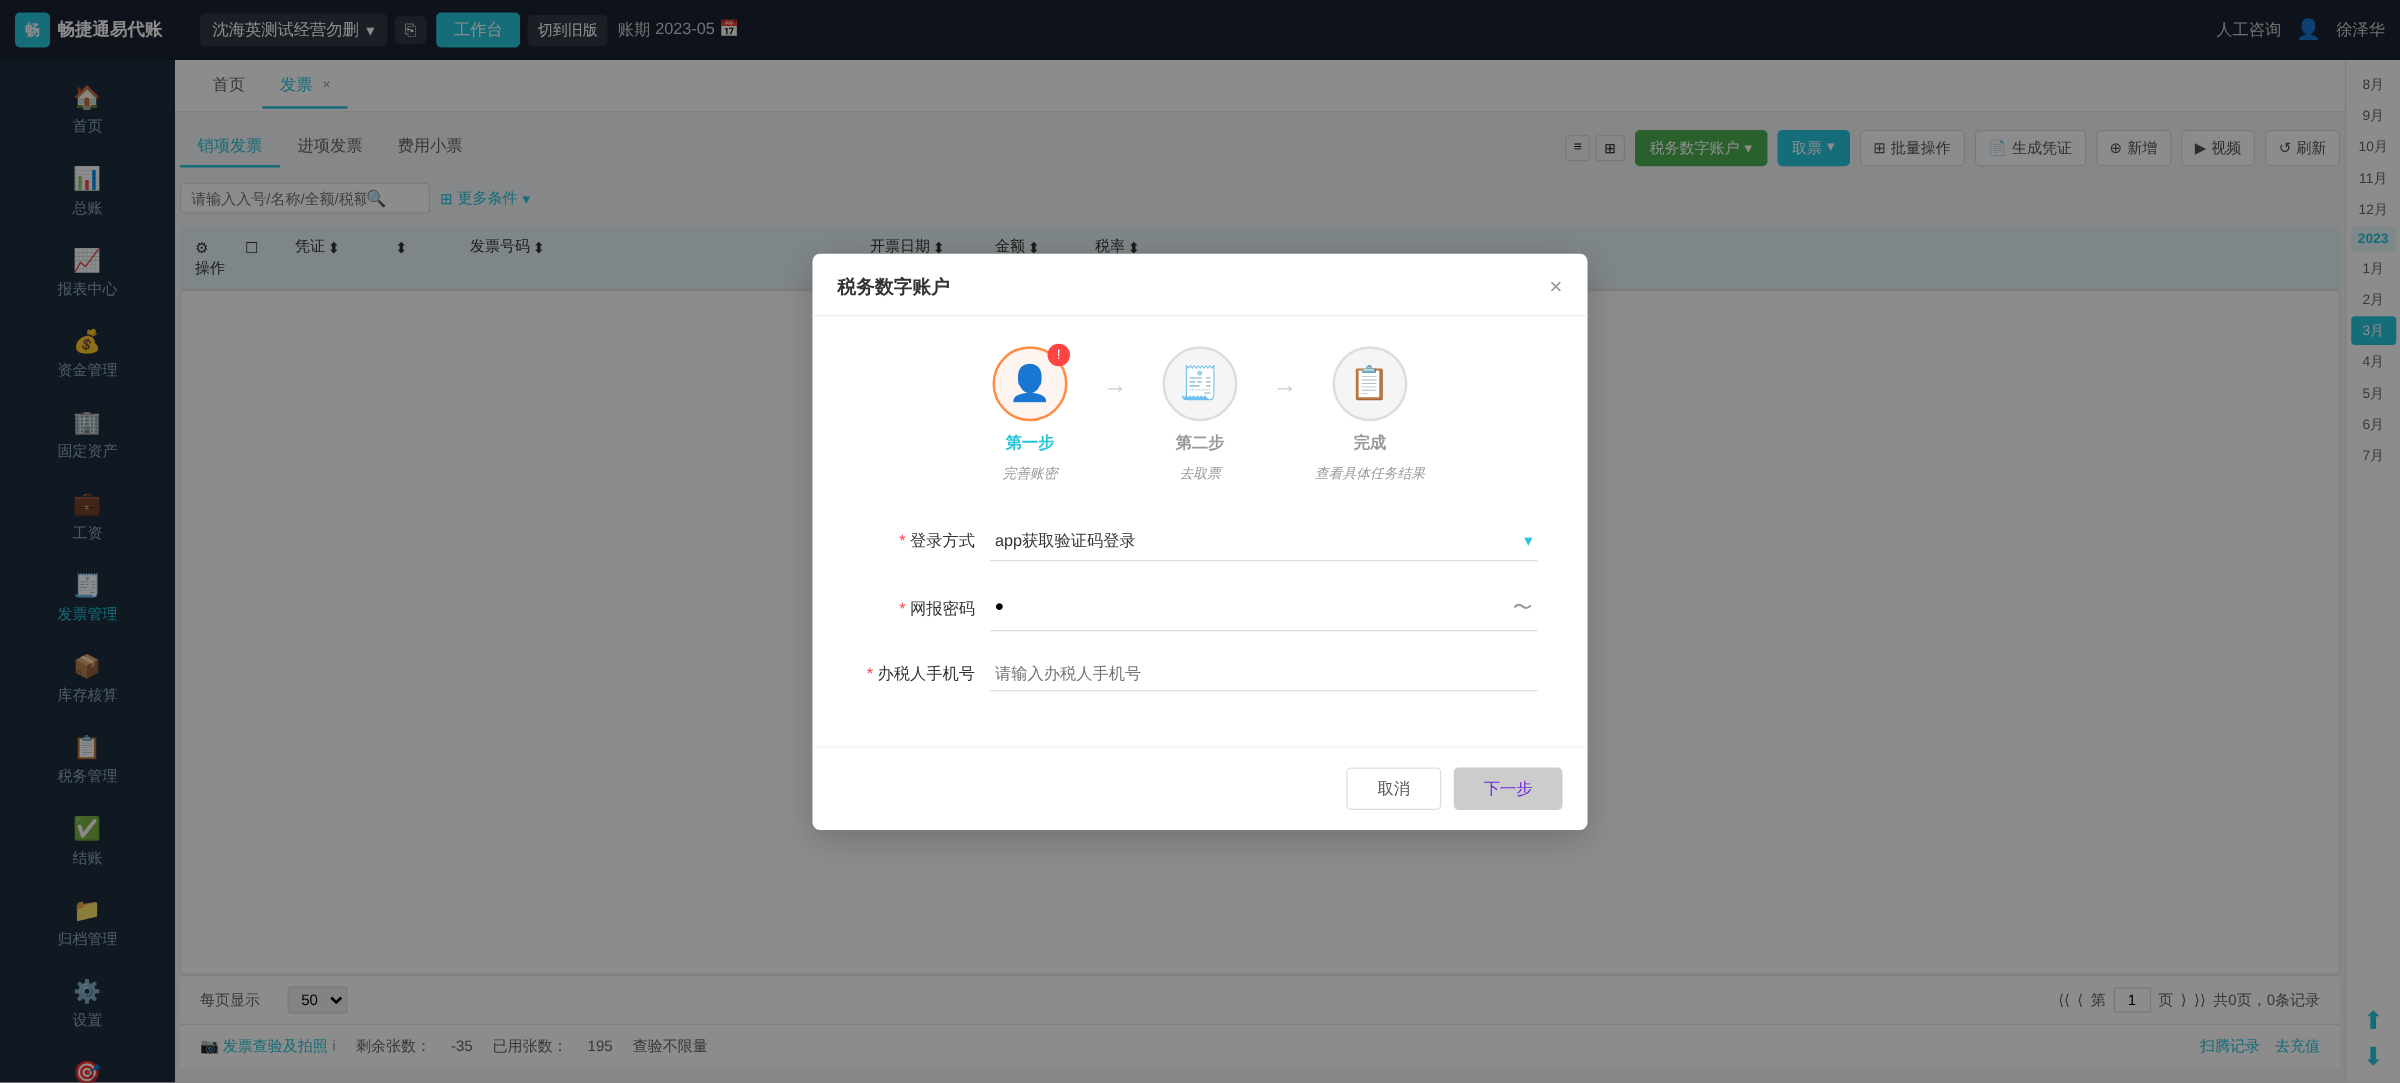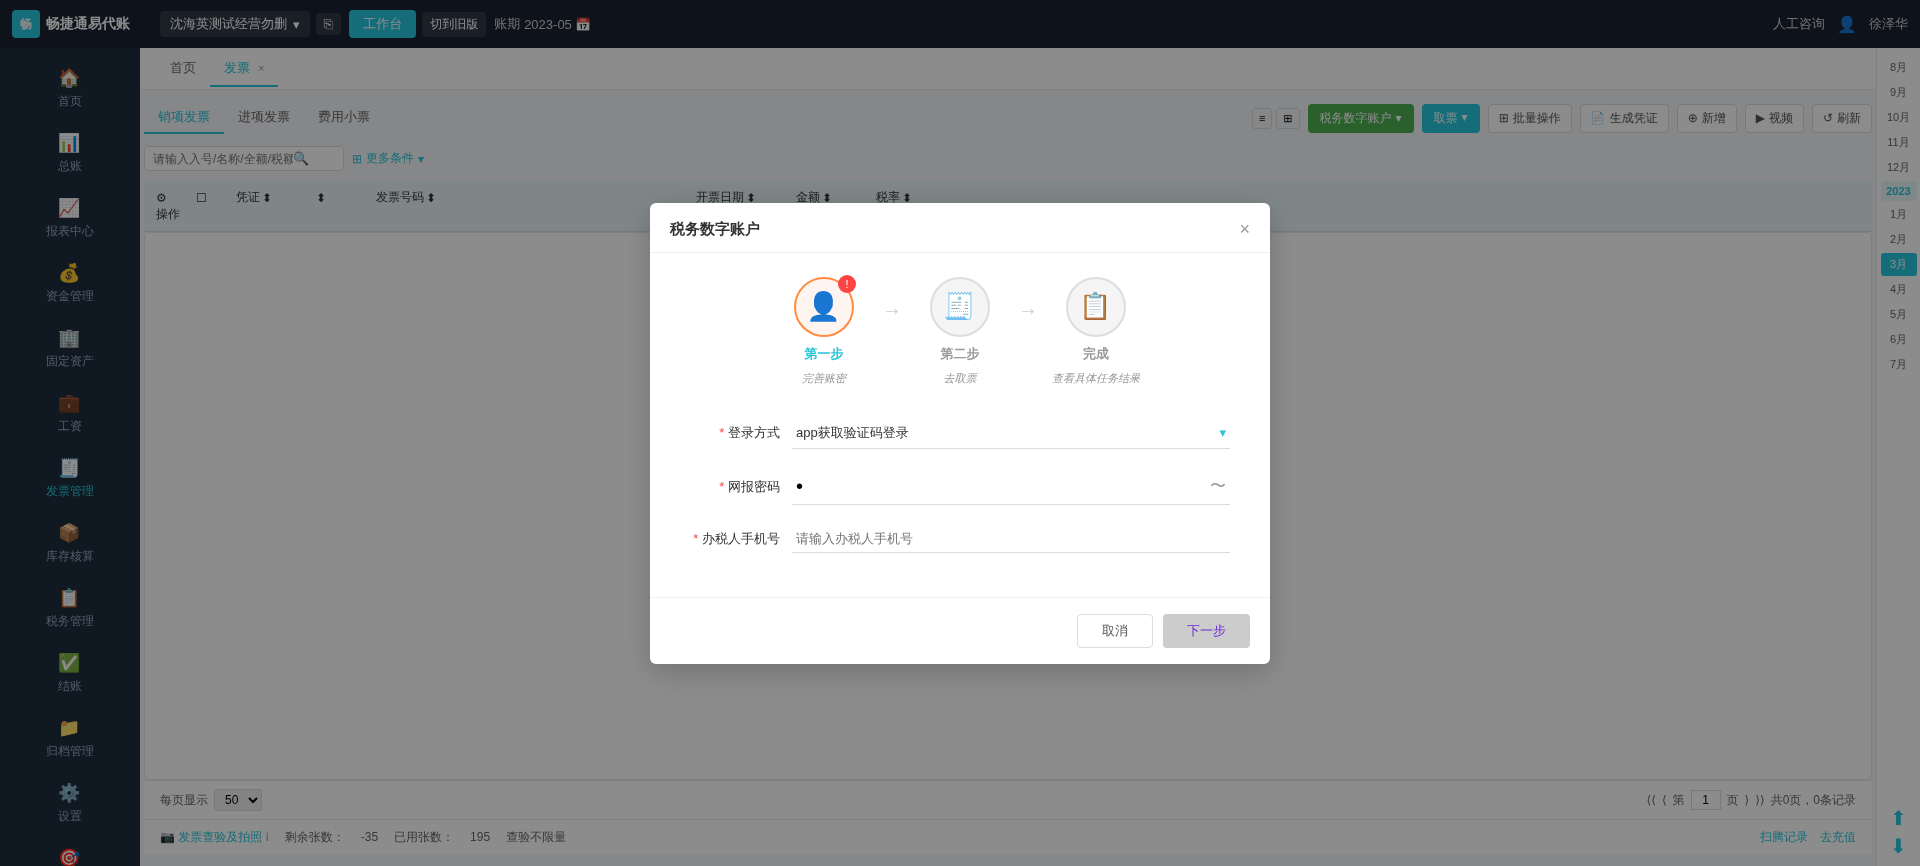--- a/index.html
+++ b/index.html
@@ -64,21 +64,21 @@
     }
     .header-right {
       margin-left: auto;
       display: flex;
       align-items: center;
       gap: 12px;
       color: #ccc;
       font-size: 13px;
     }
     .period-info {
-      display: flex; align-items: center; gap: 4px; color: #ccc; font-size: 13px; margin-left: 8px;
+      display: flex; align-items: flex-start; gap: 4px; color: #ccc; font-size: 13px; margin-left: 8px;
     }
 
     
     .layout { display: flex; height: calc(100vh - 48px); }
 
     
     .sidebar {
       width: 140px;
       background: #1e2d3d;
       display: flex;
@@ -605,21 +605,21 @@
         <span>操作</span>
       </div>
 
       <div class="invoice-table" style="min-height:200px; display:flex; align-items:center; justify-content:center;">
         <div style="display:flex; flex-direction:column; gap:6px;">
           
         </div>
       </div>
 
       <div class="page-footer">
-        <div style="display:flex; align-items:center; gap:6px;">
+        <div style="display:flex; align-items:center; gap:22px;">
           <span>每页显示</span>
           <select style="border:1px solid #ddd; padding:2px 6px; border-radius:3px; font-size:12px;">
             <option>50</option>
           </select>
         </div>
         <div style="display:flex; align-items:center; gap:6px;">
           <span style="cursor:pointer;">⟨⟨</span>
           <span style="cursor:pointer;">⟨</span>
           <span>第</span>
           <input type="text" value="1" style="width: 30px; border: 1px solid rgb(221, 221, 221); text-align: center; padding: 2px; font-size: 12px;">

